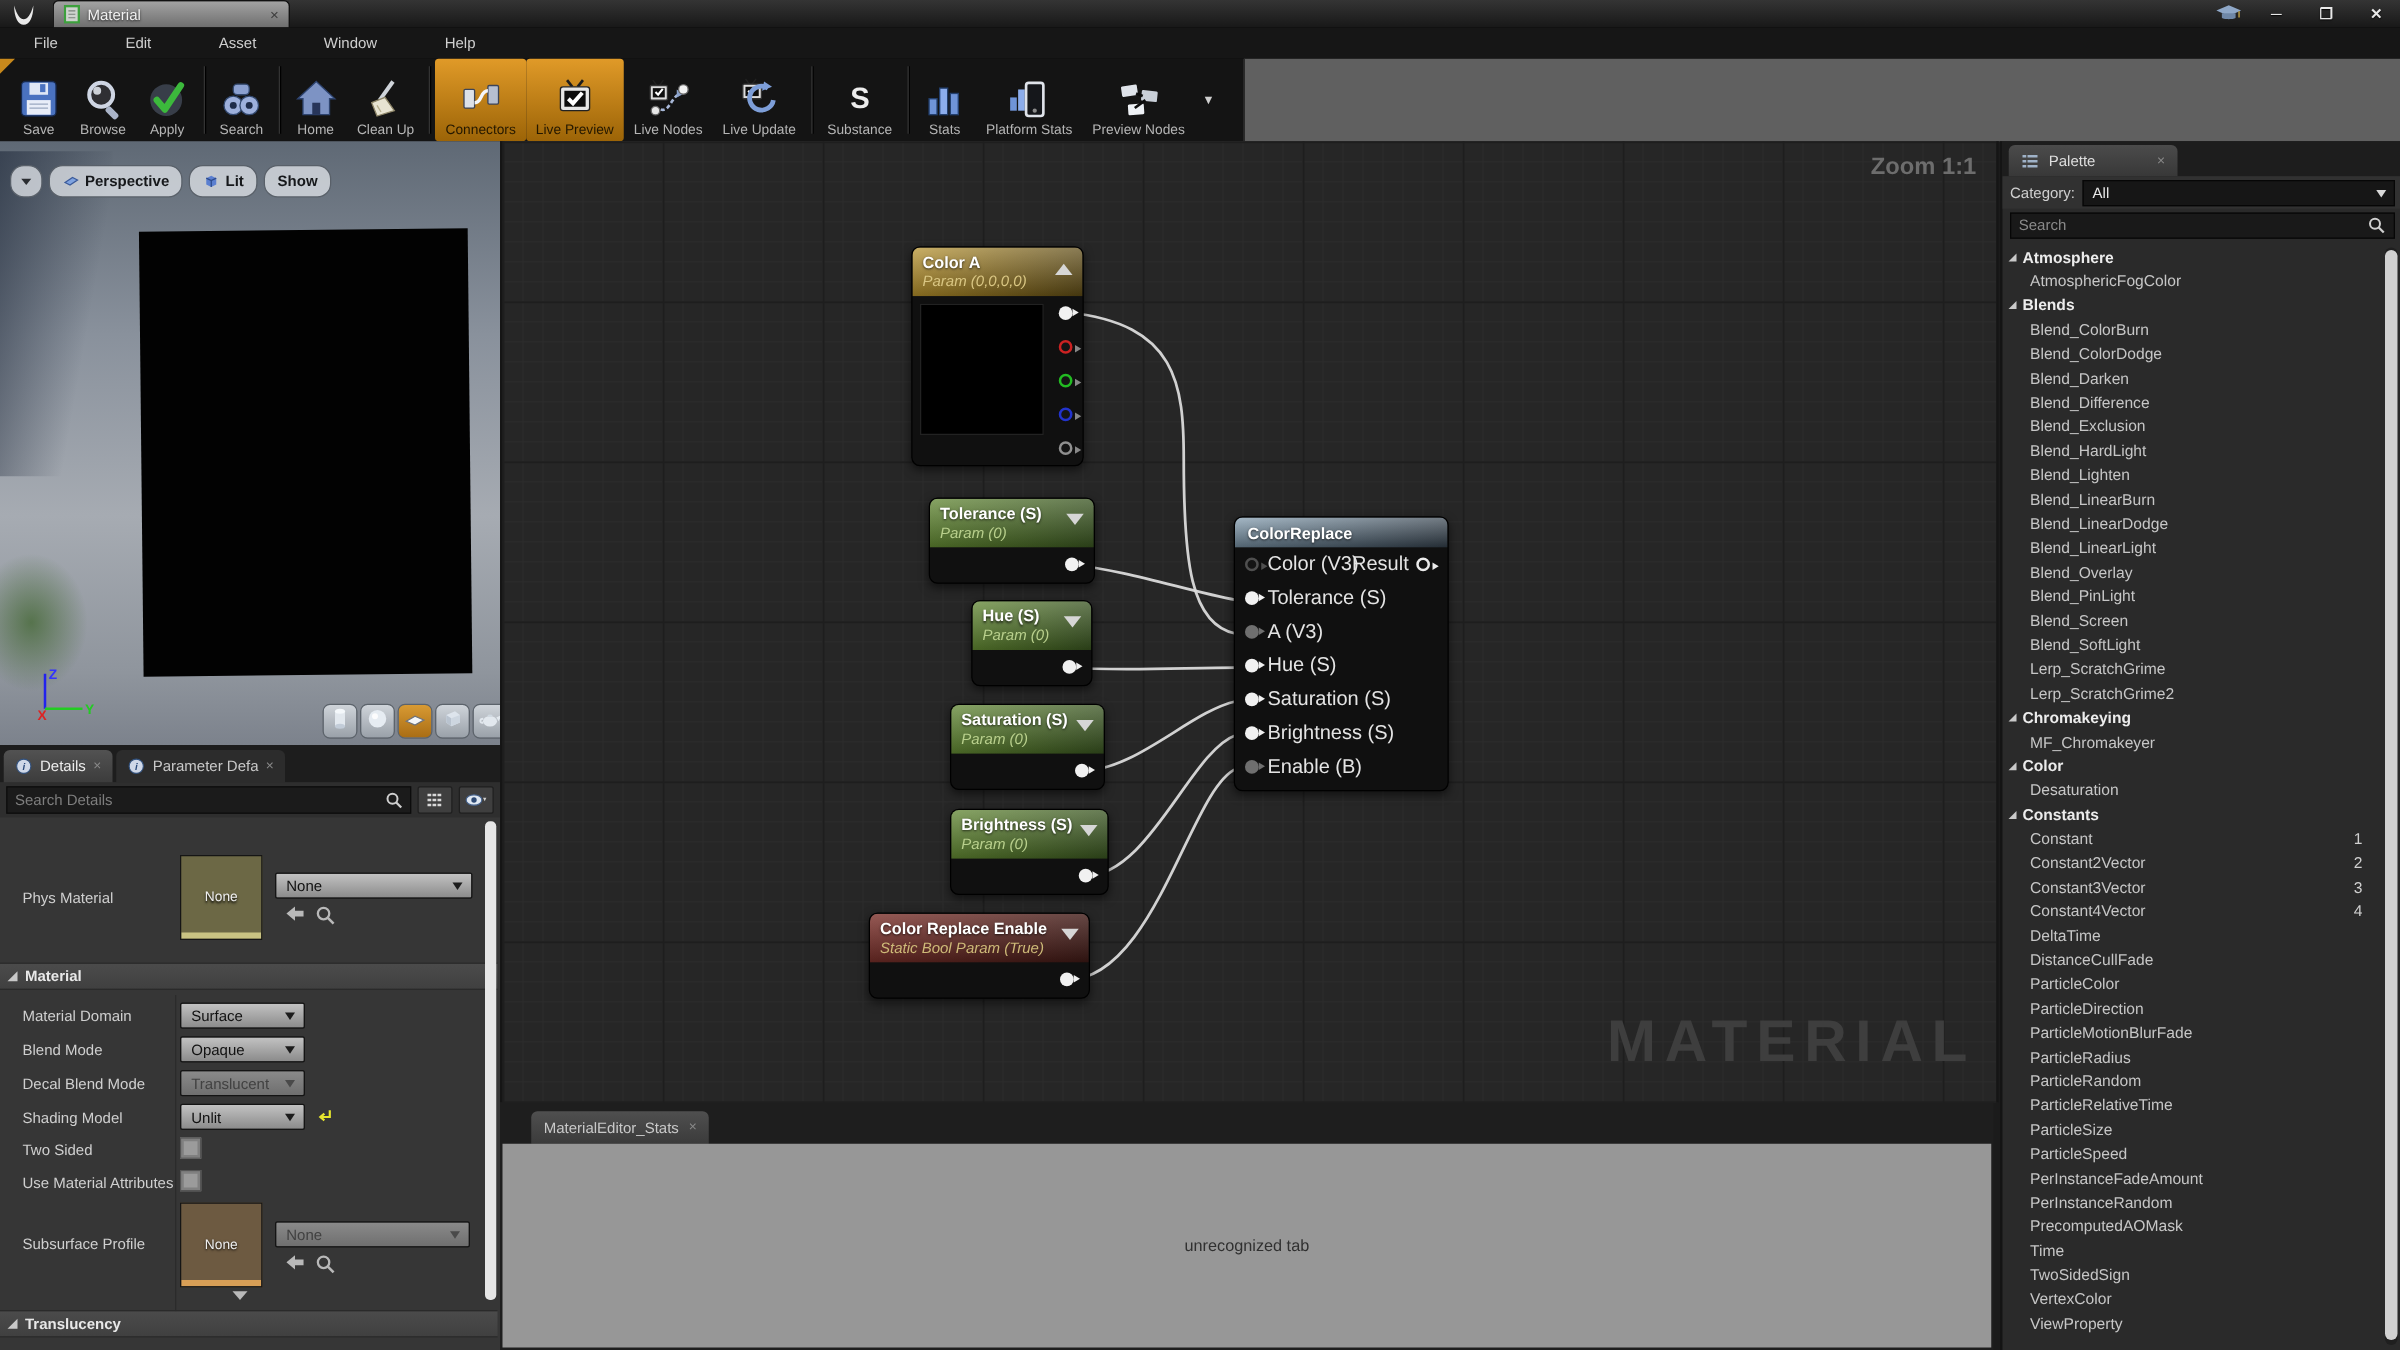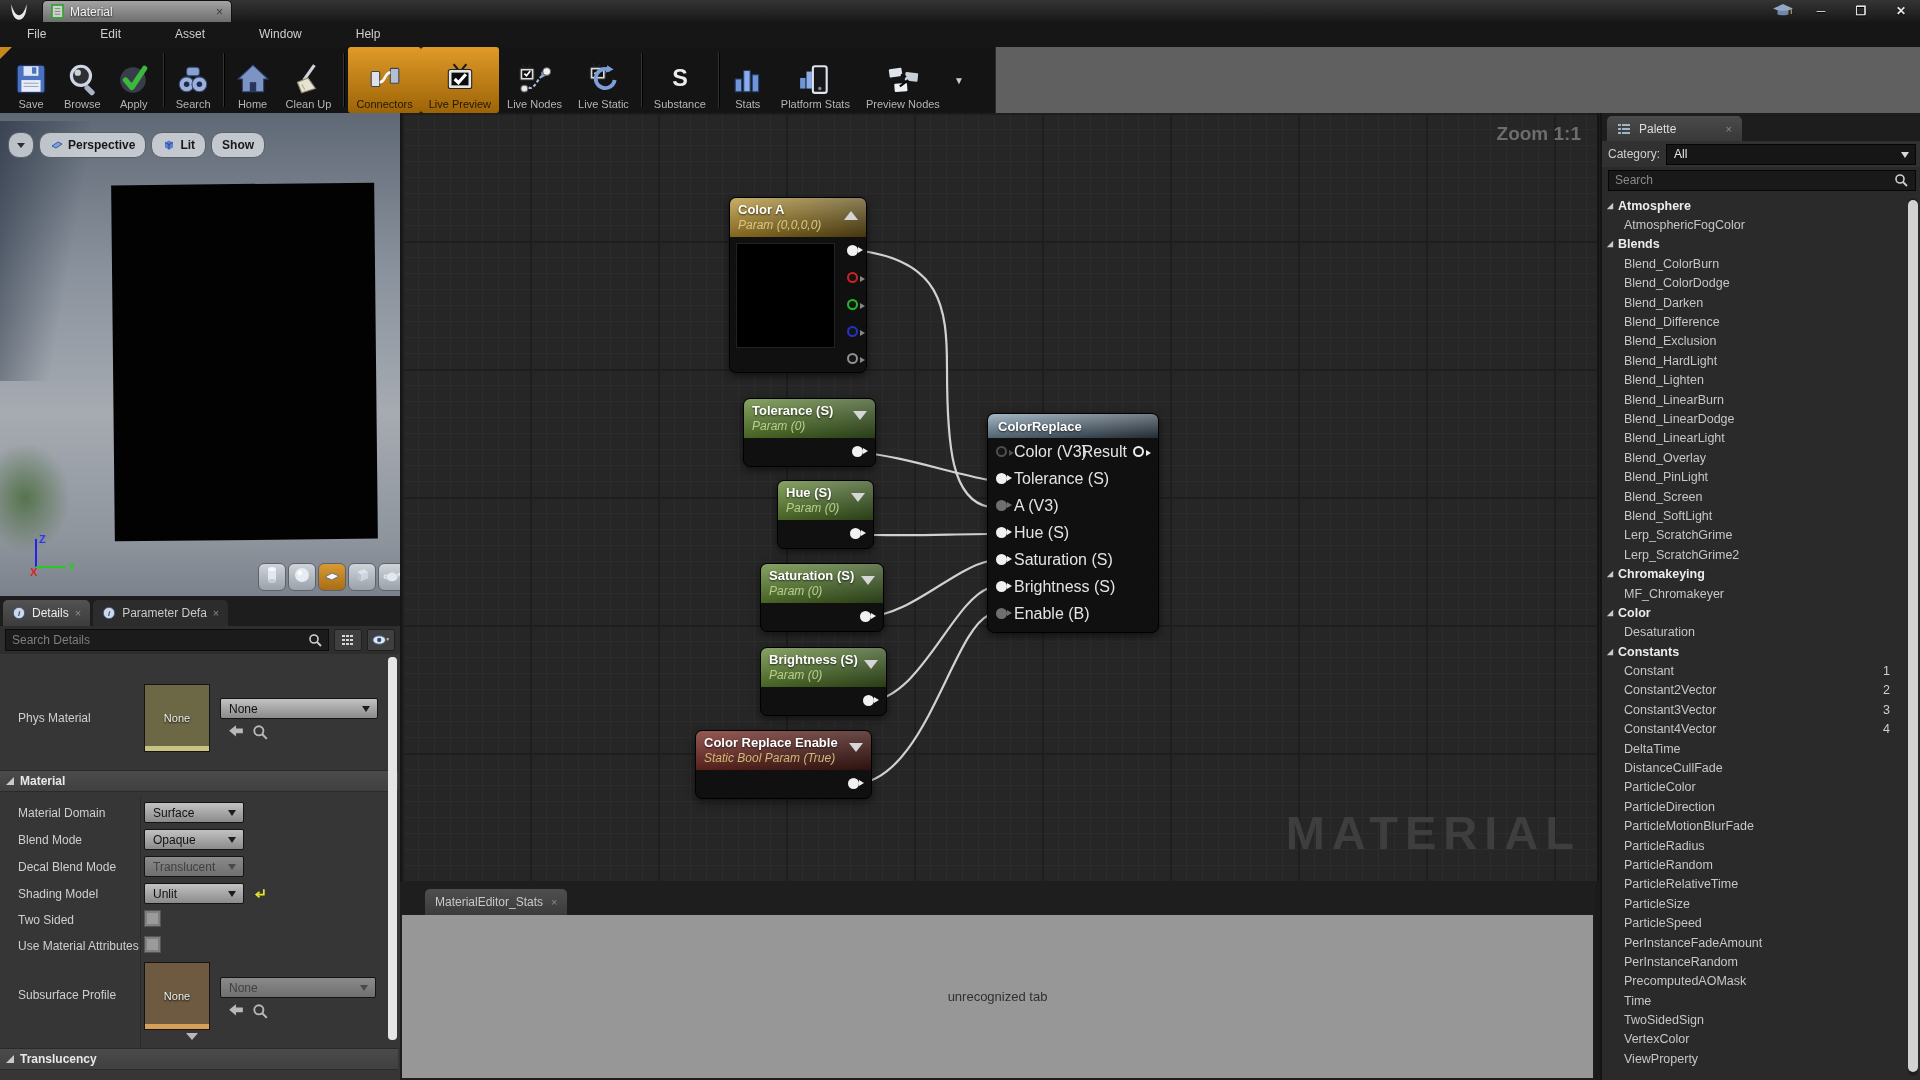--- a/index.html
+++ b/index.html
@@ -310,21 +310,21 @@
         <div class="tbtn">
           <div class="ticon"><svg viewBox="0 0 32 32">
               <line x1="6" y1="1" x2="9" y2="5" stroke="#222"></line>
               <line x1="14" y1="1" x2="11" y2="5" stroke="#222"></line>
               <rect x="4" y="5" width="14" height="11" rx="1" fill="#ddd" stroke="#333"></rect>
               <rect x="6" y="7" width="10" height="7" fill="#0e0e0e"></rect>
               <path d="M8 10 l1.8 1.8 l3 -3.6" stroke="#fff" stroke-width="1.6" fill="none"></path>
               <path d="M27 17 a9 9 0 1 1 -4 -9" stroke="#7d9ed8" stroke-width="3.6" fill="none"></path>
               <path d="M20 3 l6 4 l-7.5 3 Z" fill="#7d9ed8"></path>
             </svg></div>
-          <span class="tlabel">Live Static</span>
+          <span class="tlabel">Live Update</span>
         </div>
         <div class="tb-sep"></div>
         <div class="tbtn">
           <div class="ticon"><svg viewBox="0 0 32 32">
               <path d="M19 4 L9 13 L15 15 L9 26 L22 15 L16 13 Z" fill="none"></path>
               <text x="16" y="23" text-anchor="middle" font-size="22" font-weight="bold" fill="#ececec" font-family="Liberation Sans">S</text>
             </svg></div>
           <span class="tlabel">Substance</span>
         </div>
         <div class="tb-sep"></div>

